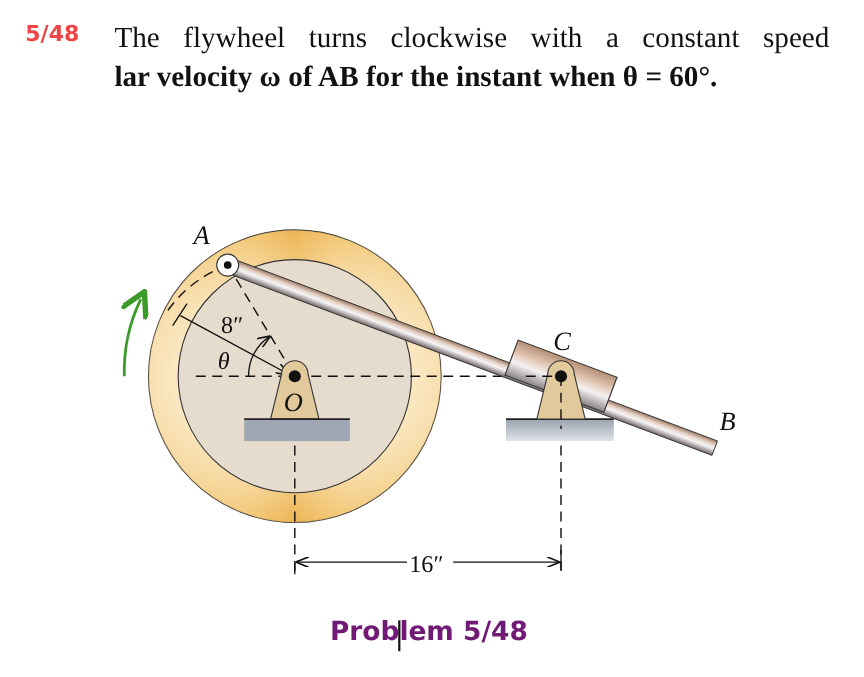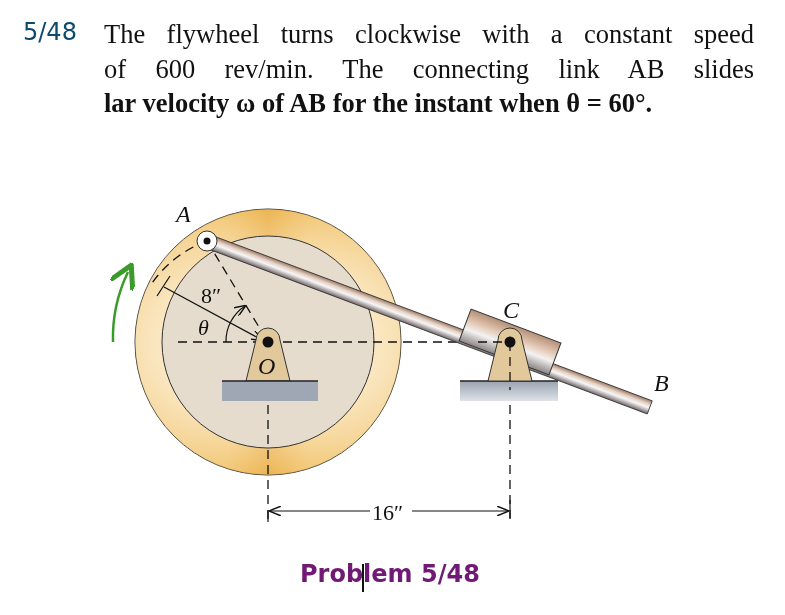--- a/index.html
+++ b/index.html
@@ -1,34 +1,33 @@
 <!DOCTYPE html>
 <html><head>
 <meta charset="utf-8">
 <style>
   html, body { margin:0; padding:0; background:#ffffff; }
   body { width:785px; height:615px; position:relative; overflow:hidden; }
-  .num { position:absolute; left:23px; top:18px; font-family:"DejaVu Sans", sans-serif; font-weight:normal; font-size:24px; color:#0c4a6e; letter-spacing:0px; }
+  .num { position:absolute; left:23px; top:18px; font-family:"DejaVu Sans", sans-serif; font-weight:bold; font-size:20px; color:#ef4444; letter-spacing:0px; }
   .para { position:absolute; left:104px; top:17px; width:650px; font-family:"Liberation Serif","DejaVu Serif", serif; font-size:26.5px; line-height:34.5px; color:#111; }
   .para .line { display:block; white-space:nowrap; text-align:justify; text-align-last:justify; }
   .para .line.last { text-align-last:left;font-weight:bold; }
   .fig { position:absolute; left:0; top:0; }
   .caption { position:absolute; left:300px; top:560px; font-family:"DejaVu Sans", sans-serif; font-weight:bold; font-size:24px; color:#701a75; }
   .cursor { position:absolute; left:362px; top:564px; width:2px; height:28px; background:#111; }
   .lbl { font-family:"Liberation Serif","DejaVu Serif", serif; font-style:italic; fill:#111; }
   .dim { font-family:"Liberation Serif","DejaVu Serif", serif; fill:#111; }
 </style>
 </head>
 <body>
 
 <div class="num">5/48</div>
 
 <div class="para">
   <span class="line">The flywheel turns clockwise with a constant speed</span>
-  <span class="line">of 600 rev/min. The connecting link AB slides</span>
   <span class="line last">lar velocity ω of AB for the instant when θ = 60°.</span>
 </div>
 
 <svg class="fig" width="785" height="615" viewBox="0 0 785 615">
   <defs>
     <radialGradient id="rimGrad" cx="50%" cy="50%" r="50%">
       <stop offset="75%" stop-color="#fdf0d8"></stop>
       <stop offset="100%" stop-color="#f2c878"></stop>
     </radialGradient>
     <linearGradient id="rimBands" x1="0" y1="0" x2="1" y2="0">

